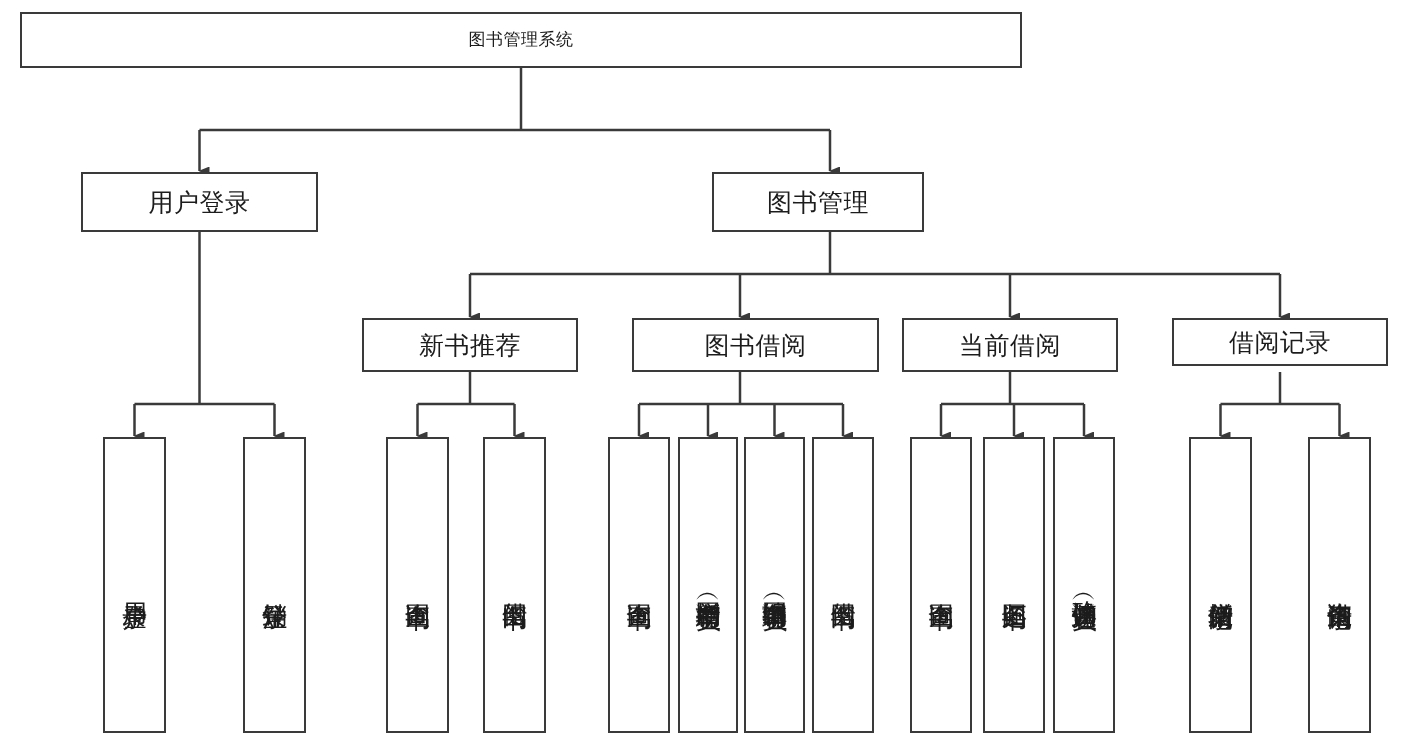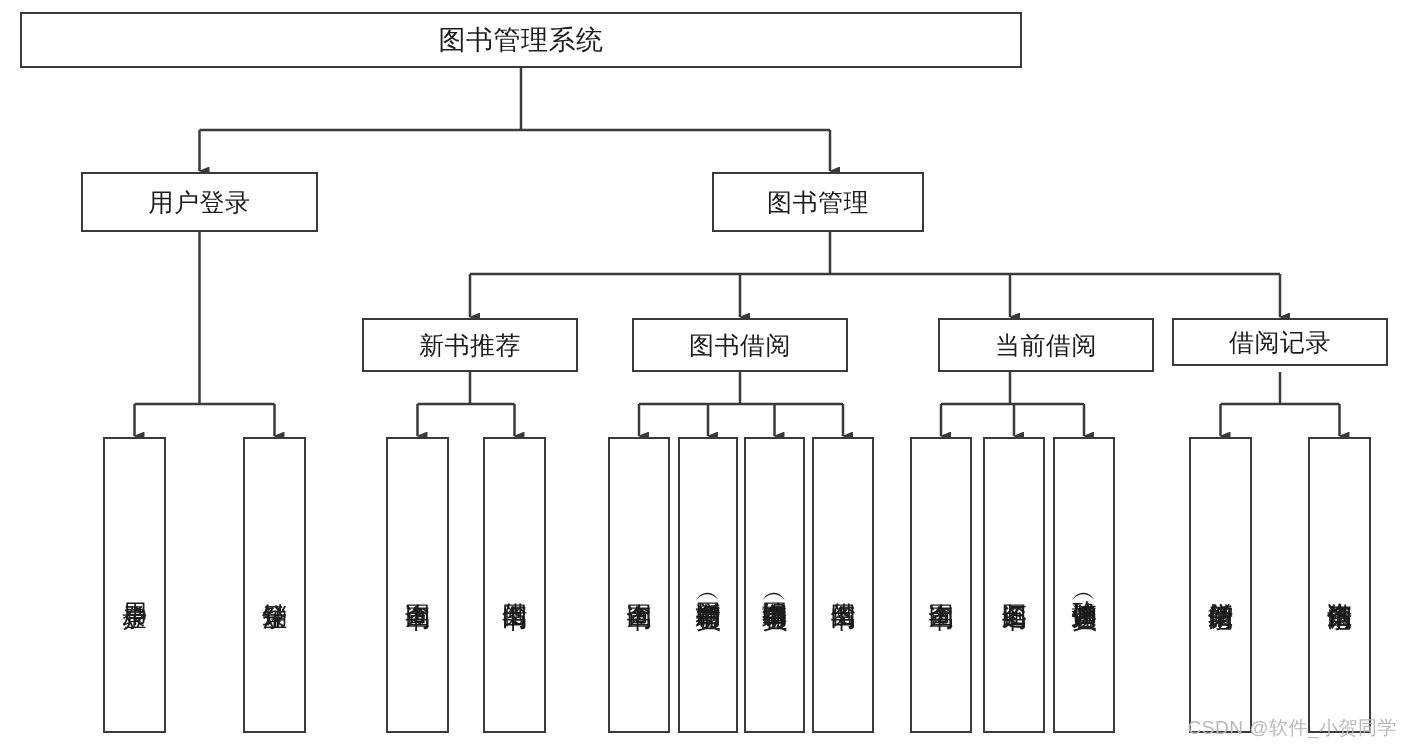--- a/index.html
+++ b/index.html
@@ -40,21 +40,21 @@
     text-align: center;
     line-height: 1.05;
     white-space: nowrap;
   }
   
   .node.horiz .label {
     font-size: 25px;
     letter-spacing: 0.5px;
   }
   .node.root .label {
-    font-size: 27px;
+    font-size: 17px;
   }
   
   .node.vert {
     align-items: center;
     justify-content: center;
     padding: 2px 0;
   }
   .node.vert .label {
     writing-mode: vertical-rl;
     text-orientation: upright;
@@ -128,24 +128,24 @@
       </div>
       <div class="node horiz" style="left: 81px; top: 172px; width: 237px; height: 60px;">
         <span class="label">用户登录</span>
       </div>
       <div class="node horiz" style="left: 712px; top: 172px; width: 212px; height: 60px;">
         <span class="label">图书管理</span>
       </div>
       <div class="node horiz" style="left: 362px; top: 318px; width: 216px; height: 54px;">
         <span class="label">新书推荐</span>
       </div>
-      <div class="node horiz" style="left: 632px; top: 318px; width: 216px; height: 54px;">
+      <div class="node horiz" style="left: 632px; top: 318px; width: 247px; height: 54px;">
         <span class="label">图书借阅</span>
       </div>
-      <div class="node horiz" style="left: 902px; top: 318px; width: 216px; height: 54px; margin-left: 36px;">
+      <div class="node horiz" style="left: 902px; top: 318px; width: 216px; height: 54px;">
         <span class="label">当前借阅</span>
       </div>
       <div class="node horiz" style="left: 1172px; top: 318px; width: 216px; height: 48px;">
         <span class="label">借阅记录</span>
       </div>
       <div class="node vert" style="left: 103px; top: 437px; width: 63px; height: 296px;">
         <span class="label">用户登录</span>
       </div>
       <div class="node vert" style="left: 243px; top: 437px; width: 63px; height: 296px;">
         <span class="label">注销登录</span>
@@ -178,14 +178,13 @@
         <span class="label">确认归还（管理员）</span>
       </div>
       <div class="node vert" style="left: 1189px; top: 437px; width: 63px; height: 296px;">
         <span class="label">新增借阅记录</span>
       </div>
       <div class="node vert" style="left: 1308px; top: 437px; width: 63px; height: 296px;">
         <span class="label">查询借阅记录</span>
       </div>
     </div>
 
-  <div class="watermark">CSDN @软件_小贺同学</div>
 </div>
 
 </body></html>

